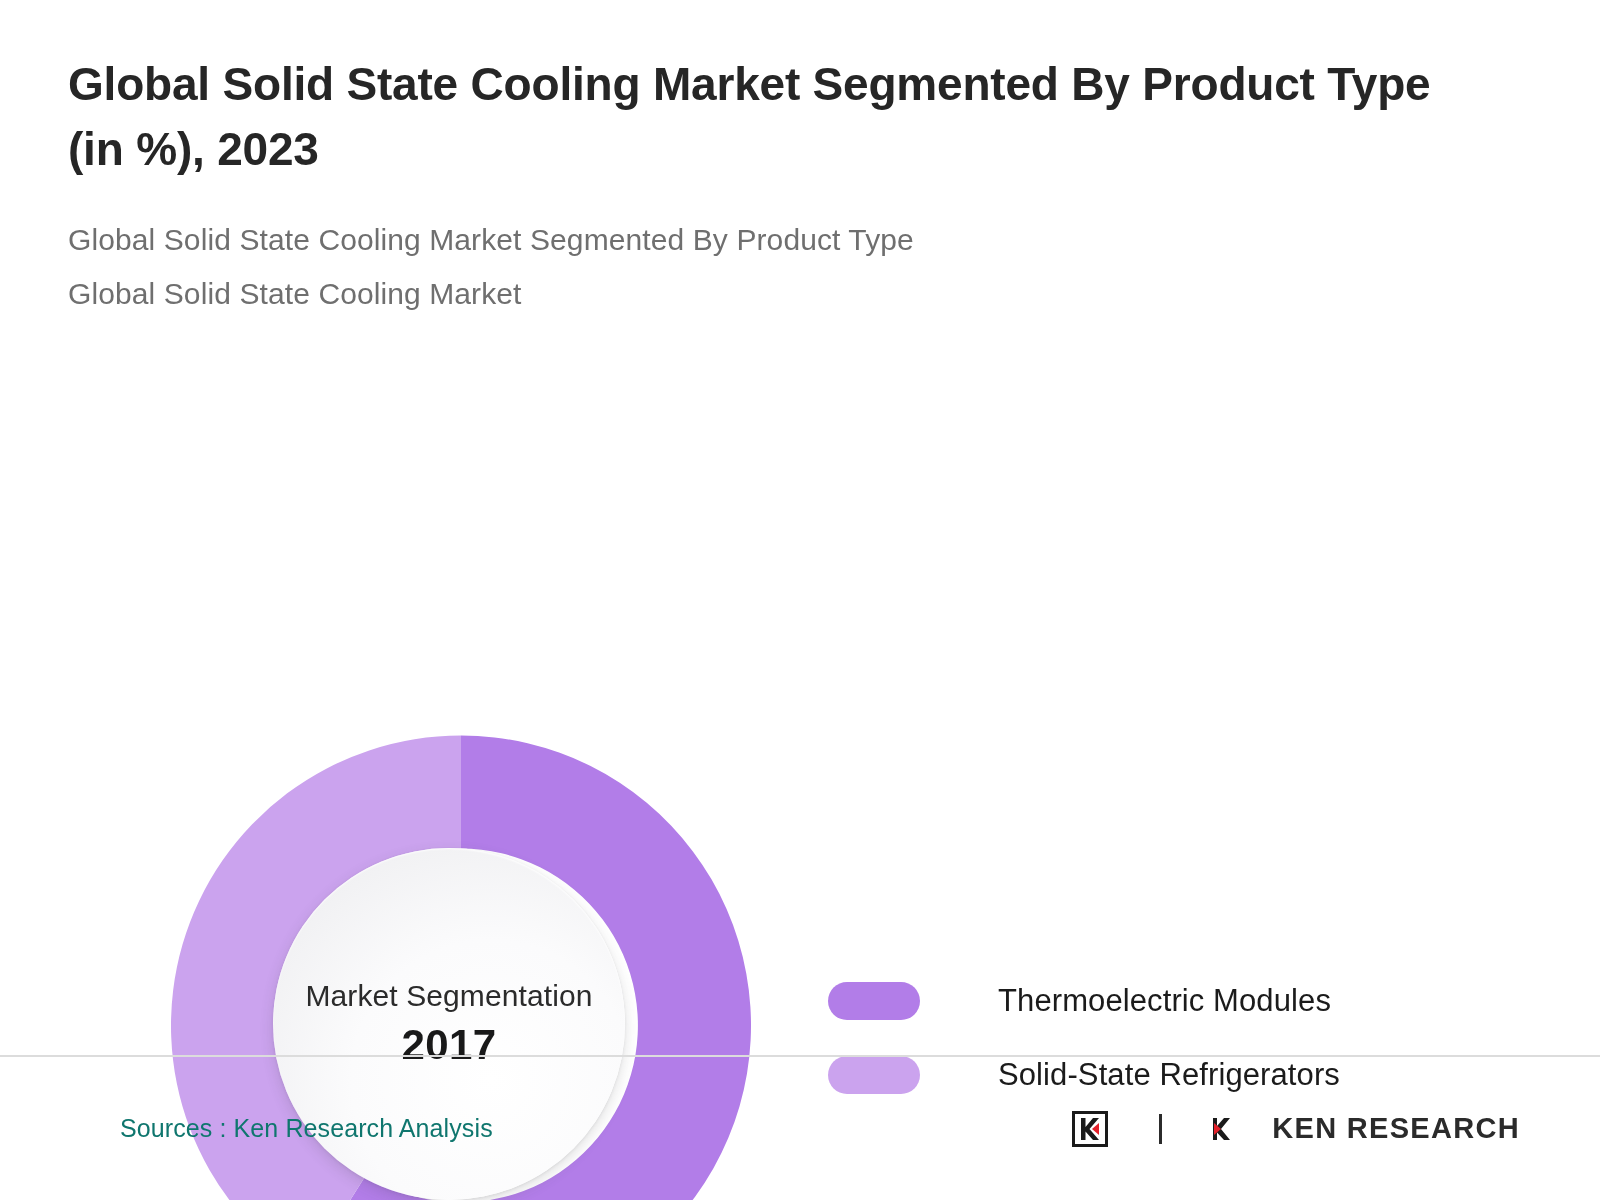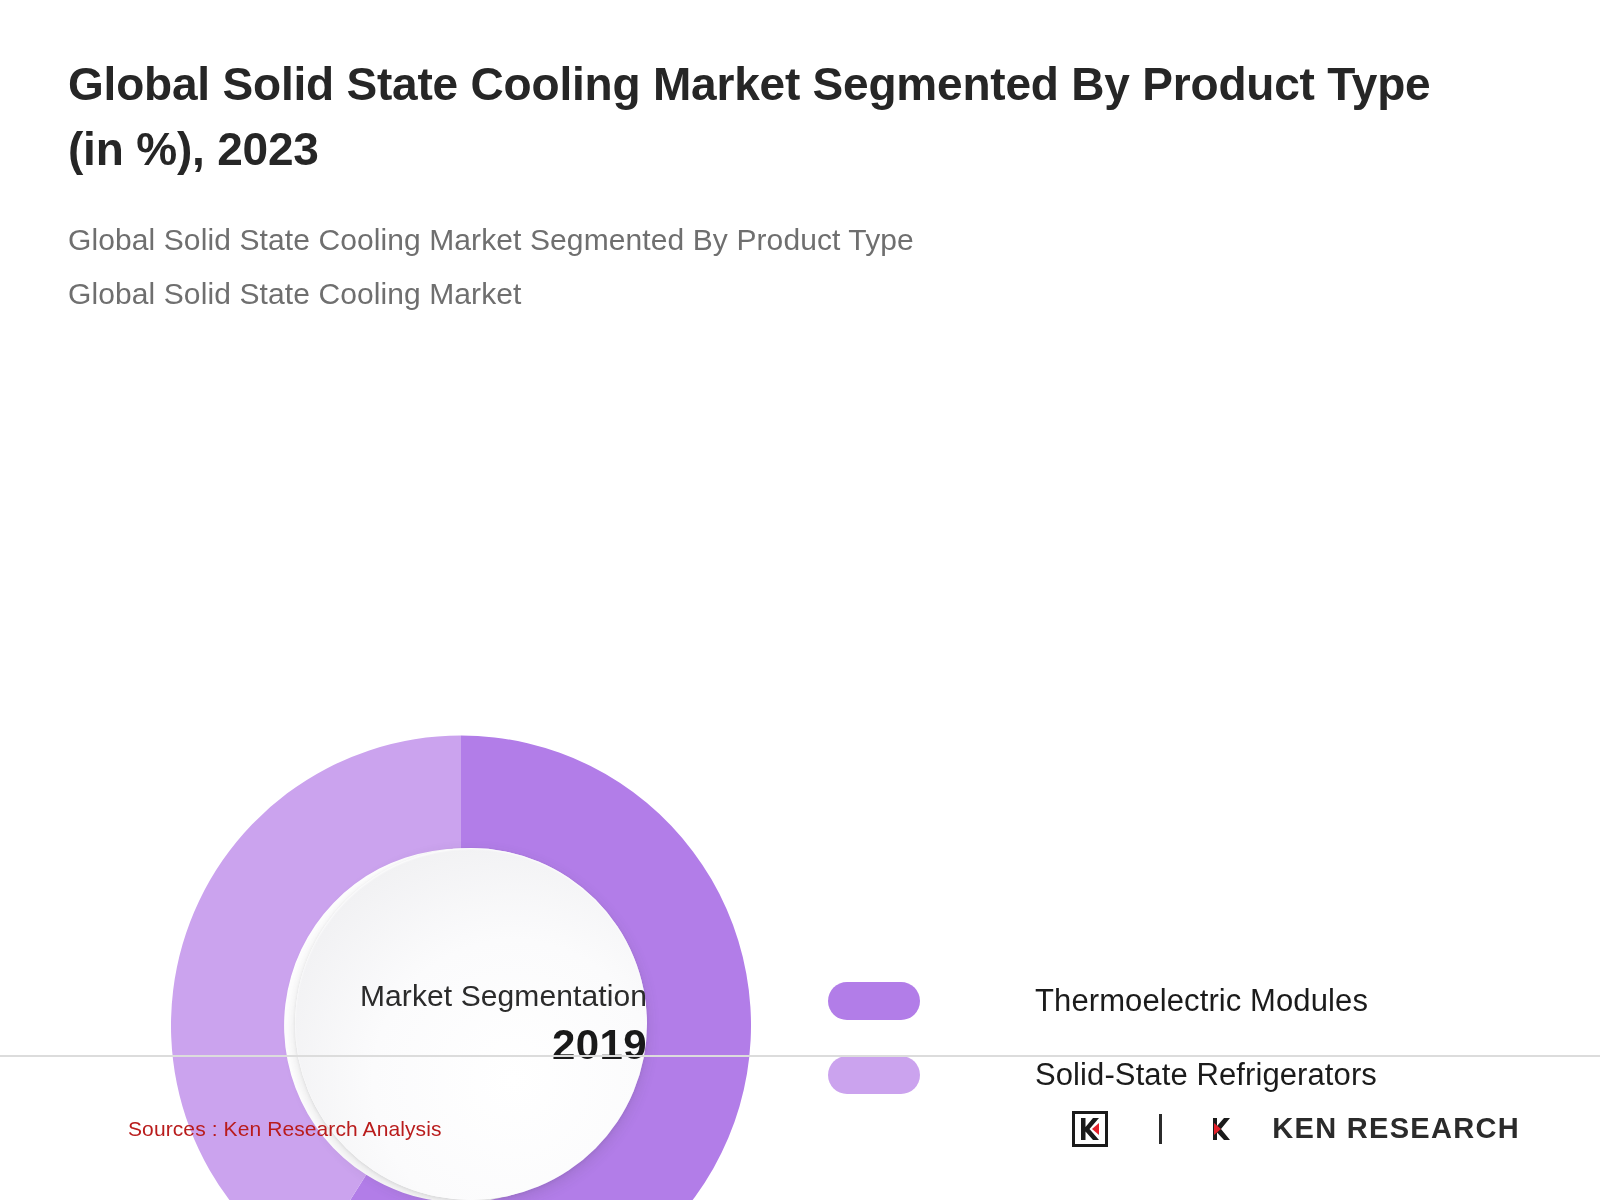--- a/index.html
+++ b/index.html
@@ -72,32 +72,32 @@
     position: absolute;
     left: 0;
     top: 0;
     width: 580px;
     height: 583px;
     display: block;
   }
 
   .donut-hole {
     position: absolute;
-    left: 124px;
+    left: 102px;
     top: 114px;
     width: 352px;
     height: 352px;
     border-radius: 50%;
     background: radial-gradient(circle at 62% 66%, #ffffff 0%, #fbfbfc 44%, #f1f1f3 78%, #e8e8ec 100%);
     box-shadow: 0 5px 14px rgba(60, 60, 70, 0.16),
                 0 1px 3px rgba(60, 60, 70, 0.10),
                 inset 0 1px 2px rgba(255,255,255,0.9);
     display: flex;
     flex-direction: column;
-    align-items: flex-end;
+    align-items: center;
     justify-content: center;
   }
 
   .hole-label {
     font-size: 30px;
     font-weight: 400;
     color: #2b2b2b;
     line-height: 1.28;
     letter-spacing: 0.1px;
     white-space: nowrap;
@@ -128,45 +128,44 @@
   }
 
   .legend-swatch {
     width: 92px;
     height: 38px;
     border-radius: 19px;
     flex: 0 0 auto;
   }
 
   .legend-label {
-    margin-left: 115px;
+    margin-left: 78px;
     font-size: 31px;
     font-weight: 400;
     color: #1b1b1b;
     white-space: nowrap;
     letter-spacing: 0.1px;
   }
 
   
   .footer {
     position: relative;
     height: 145px;
     flex: 0 0 auto;
     border-top: 2px solid #dcdcdc;
     display: flex;
     align-items: center;
     justify-content: space-between;
     padding: 0 68px 0 120px;
   }
 
   .sources {
-    font-size: 21px;
-    color: #b91c1c;
-    letter-spacing: 0.1px;
-    margin-left: 8px;
+    font-size: 25px;
+    color: #0f766e;
+    letter-spacing: 0.1px;
   }
 
   .brand {
     display: flex;
     align-items: center;
     margin-right: 12px;
     gap: 39px;
   }
 
   .brand-mark {
@@ -211,21 +210,21 @@
     <div class="donut-wrap">
       <svg class="donut-svg" viewBox="0 0 580 583">
         <g>
           <path id="slice-0" d="M 290 1.5 A 290 290 0 1 1 134.61022945609113 536.3550983955845 L 195.21223996821558 440.86161002130655 A 176.9 176.9 0 1 0 290 114.6 Z" fill="#b27de8"></path>
           <path id="slice-1" d="M 134.61022945609113 536.3550983955845 A 290 290 0 0 1 289.99999999999994 1.5 L 289.99999999999994 114.6 A 176.9 176.9 0 0 0 195.21223996821558 440.86161002130655 Z" fill="#cba3ee"></path>
         </g>
       </svg>
 
       <div class="donut-hole">
         <div class="hole-label">Market Segmentation</div>
-        <div class="hole-year">2019</div>
+        <div class="hole-year">2017</div>
       </div>
     </div>
 
     <div class="legend">
       <div class="legend-item">
         <span class="legend-swatch" id="sw0" style="background: rgb(178, 125, 232);"></span>
         <span class="legend-label">Thermoelectric Modules</span>
       </div>
 
       <div class="legend-item">

